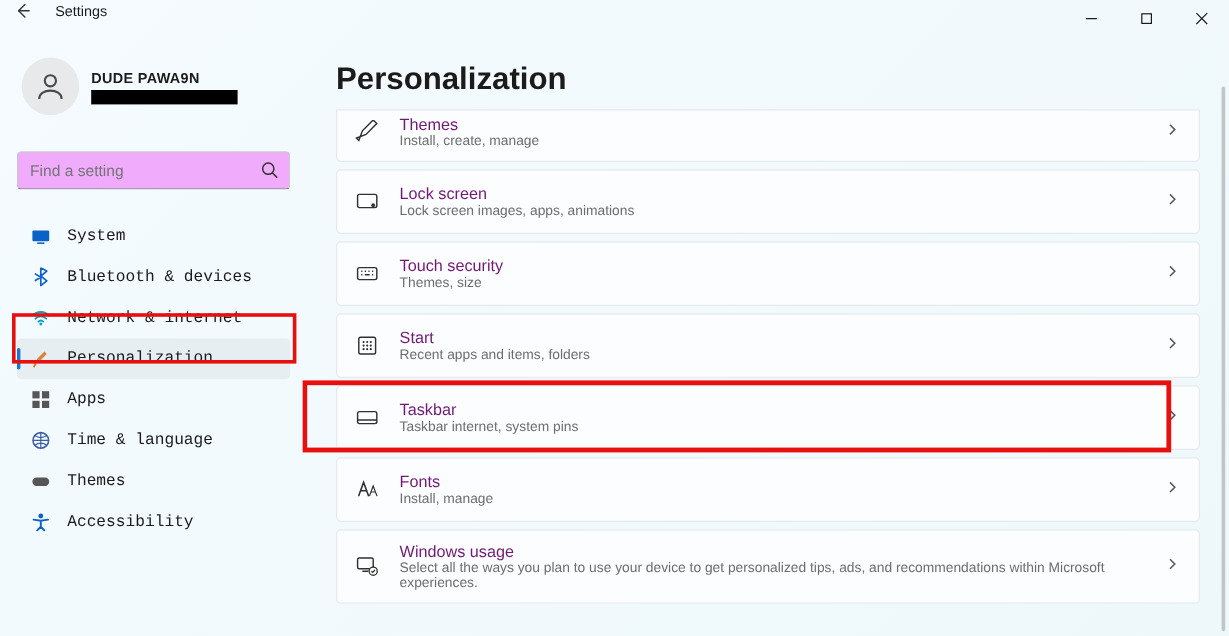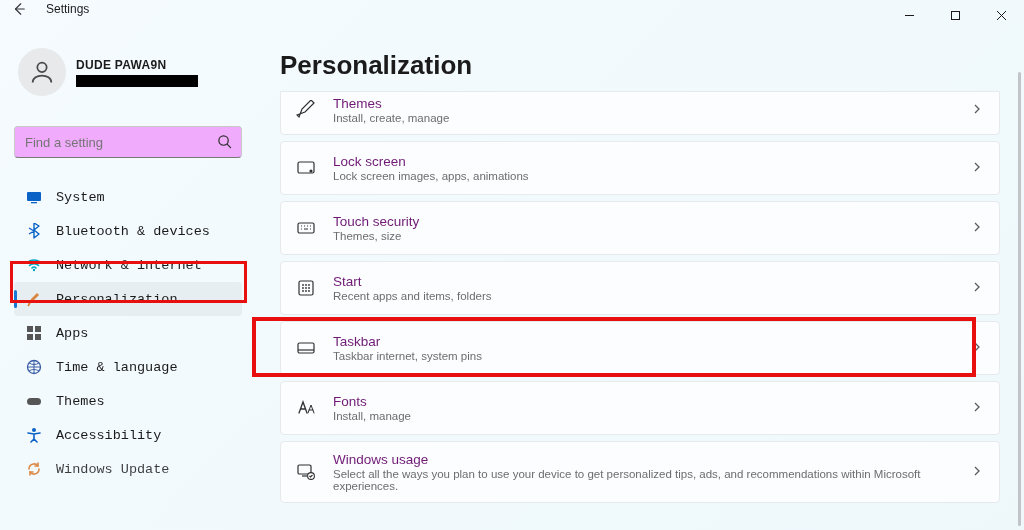--- a/index.html
+++ b/index.html
@@ -203,29 +203,20 @@
       </div>
       <div class="nav-item">
         <span class="nav-icon c-blue">
               <svg width="16" height="16" viewBox="0 0 16 16">
                 <circle cx="8" cy="3" r="2" fill="currentColor"></circle>
                 <path d="M2 6l6 1 6-1M8 7v5l-3 3M8 12l3 3" fill="none" stroke="currentColor" stroke-width="1.6" stroke-linecap="round"></path>
               </svg>
             </span>
         <span>Accessibility</span>
       </div>
-      <div class="nav-item" style="opacity:0.85;">
-        <span class="nav-icon c-orange">
-              <svg width="16" height="16" viewBox="0 0 16 16">
-                <path d="M3 8a5 5 0 019-3M13 8a5 5 0 01-9 3" fill="none" stroke="currentColor" stroke-width="1.6" stroke-linecap="round"></path>
-                <path d="M12 2v3h-3M4 14v-3h3" fill="none" stroke="currentColor" stroke-width="1.6" stroke-linecap="round"></path>
-              </svg>
-            </span>
-        <span>Windows Update</span>
-      </div>
     </div>
 
     <div class="nav-highlight" style="top:227px;"></div>
   </div>
 
   <div class="main" style="position:relative;">
     <div class="page-title">Personalization</div>
 
     <div class="cards">
       <div class="card truncated-top">

